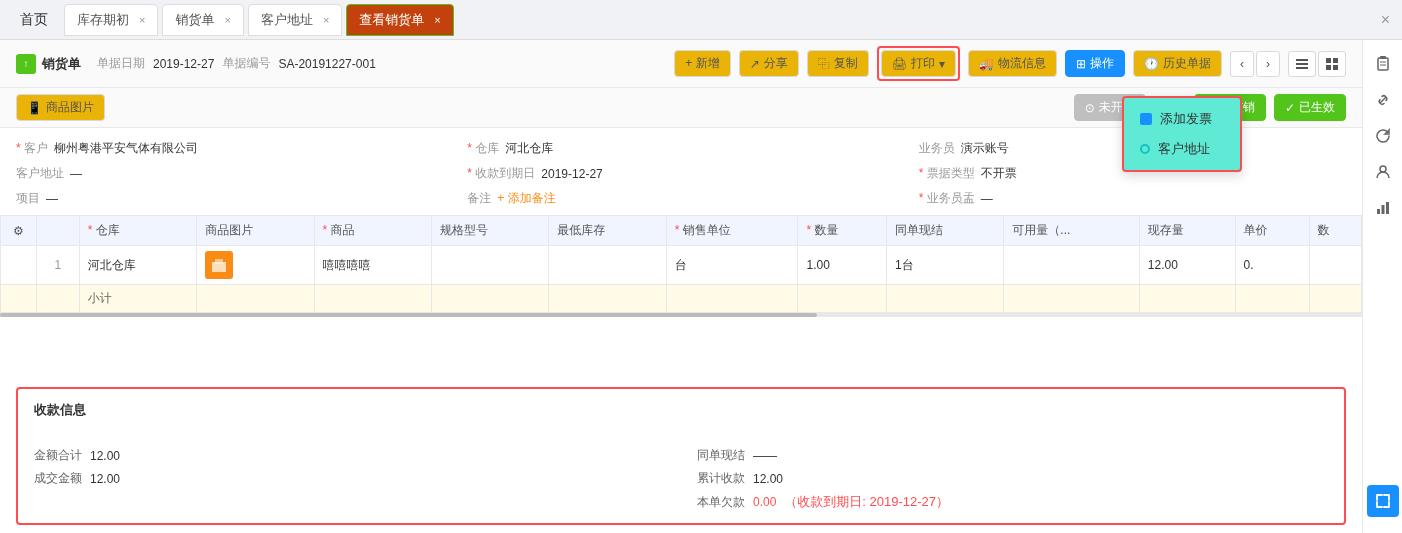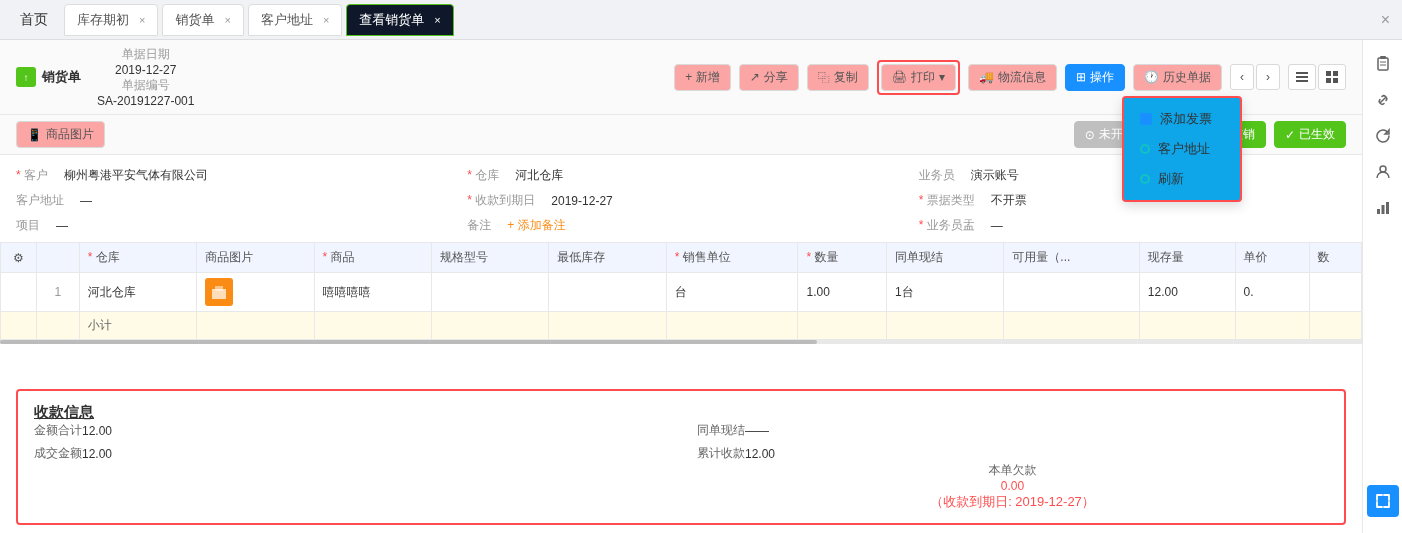--- a/index.html
+++ b/index.html
@@ -23,21 +23,21 @@
       background: #fff;
       border: 1px solid #ddd;
       border-radius: 4px 4px 0 0;
       margin-right: 4px;
       cursor: pointer;
       font-size: 13px;
       color: #555;
       gap: 6px;
     }
     .tab.active {
-      background: #0f172a;
+      background: #c2410c;
       color: #fff;
       border-color: #52c41a;
     }
     .tab.home {
       background: transparent;
       border: none;
       font-size: 14px;
       color: #333;
     }
     .tab-close {
@@ -91,42 +91,42 @@
     .doc-title-icon {
       width: 20px; height: 20px;
       background: #52c41a;
       border-radius: 3px;
       display: flex; align-items: center; justify-content: center;
       color: #fff; font-size: 10px;
     }
     .doc-meta {
       display: flex;
       align-items: center;
+      gap: 8px;
       color: #666;
       font-size: 12px;
-      flex-direction: column;
     }
     .doc-meta-label { color: #999; }
     .doc-meta-value { color: #333; }
 
     
     .toolbar {
       margin-left: auto;
       display: flex;
       align-items: center;
       gap: 8px;
     }
     .toolbar-btn {
       display: flex;
       align-items: center;
       gap: 4px;
       padding: 4px 10px;
       border: 1px solid #d9d9d9;
       border-radius: 4px;
-      background: #fca5a5;
+      background: #eab308;
       cursor: pointer;
       font-size: 12px;
       color: #555;
     }
     .toolbar-btn.active-btn {
       background: #1890ff;
       color: #fff;
       border-color: #1890ff;
     }
     .btn-green { background: #52c41a; color: #fff; border-color: #52c41a; }
@@ -172,21 +172,21 @@
     
     .form-area {
       padding: 12px 16px 8px;
       display: grid;
       grid-template-columns: 1fr 1fr 1fr;
       gap: 8px 24px;
     }
     .form-row {
       display: flex;
       align-items: center;
-      gap: 16px;
+      gap: 6px;
     }
     .form-label {
       color: #999;
       white-space: nowrap;
       font-size: 12px;
     }
     .form-label.required::before {
       content: '* ';
       color: #ff4d4f;
     }
@@ -244,32 +244,32 @@
     
     .bottom-info {
       border: 2px solid #ff4d4f;
       border-radius: 4px;
       margin: 8px 16px;
       padding: 12px 16px;
       background: #fff;
     }
     .bottom-title {
       font-weight: bold;
-      font-size: 15px;
-      margin-bottom: 0;
-      text-decoration: underline;
+      font-size: 13px;
+      margin-bottom: 28px;
     }
     .bottom-grid {
       display: grid;
       grid-template-columns: 1fr 1fr;
       gap: 6px 32px;
     }
     .bottom-row {
       display: flex;
       align-items: center;
+      gap: 8px;
     }
     .bottom-label { color: #666; font-size: 12px; }
     .bottom-value { color: #333; font-size: 12px; }
     .bottom-red { color: #ff4d4f; text-align: center; }
 
     
     .right-sidebar {
       width: 40px;
       background: #fff;
       border-left: 1px solid #e8e8e8;
@@ -287,21 +287,21 @@
       color: #666;
       font-size: 14px;
     }
     .sidebar-icon.accent { background: #1890ff; color: #fff; }
 
     
     .dropdown-menu {
       position: absolute;
       top: 96px;
       right: 160px;
-      background: #0ea5e9;
+      background: #5eead4;
       border: 2px solid #ff4d4f;
       border-radius: 4px;
       box-shadow: 0 4px 12px rgba(0,0,0,0.15);
       z-index: 100;
       min-width: 120px;
       padding: 6px 0;
     }
     .dropdown-item {
       display: flex;
       align-items: center;
@@ -580,21 +580,21 @@
         </div>
         <div>
           <div class="bottom-row">
             <span class="bottom-label">同单现结</span>
             <span class="bottom-value">——</span>
           </div>
           <div class="bottom-row" style="margin-top:6px;">
             <span class="bottom-label">累计收款</span>
             <span class="bottom-value">12.00</span>
           </div>
-          <div class="bottom-row" style="margin-top:0;flex-direction:column;">
+          <div class="bottom-row" style="margin-top:6px;">
             <span class="bottom-label">本单欠款</span>
             <span class="bottom-value bottom-red">0.00</span>
             <span class="bottom-red">（收款到期日: 2019-12-27）</span>
           </div>
         </div>
       </div>
     </div>
 
   </div>
 
@@ -641,17 +641,13 @@
 
 <div class="dropdown-menu">
   <div class="dropdown-item">
     <span class="dropdown-dot dot-blue" style="width:12px;height:12px;background:#1890ff;border-radius:2px;"></span>
     <span>添加发票</span>
   </div>
   <div class="dropdown-item">
     <span style="width:10px;height:10px;border-radius:50%;border:2px solid #13c2c2;display:inline-block;"></span>
     <span>客户地址</span>
   </div>
-  <div class="dropdown-item">
-    <span style="width:10px;height:10px;border-radius:50%;border:2px solid #13c2c2;display:inline-block;"></span>
-    <span>刷新</span>
-  </div>
 </div>
 
 </body></html>

